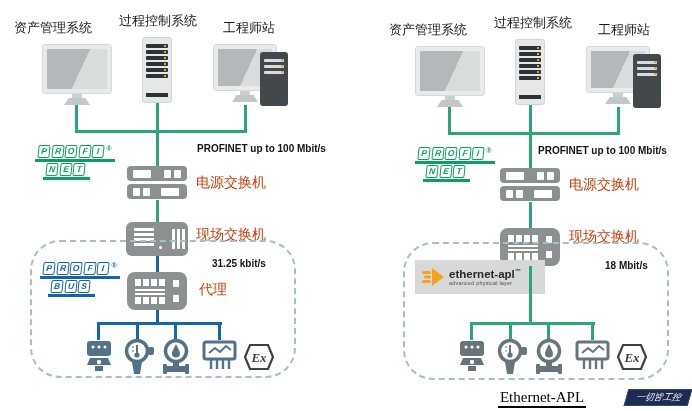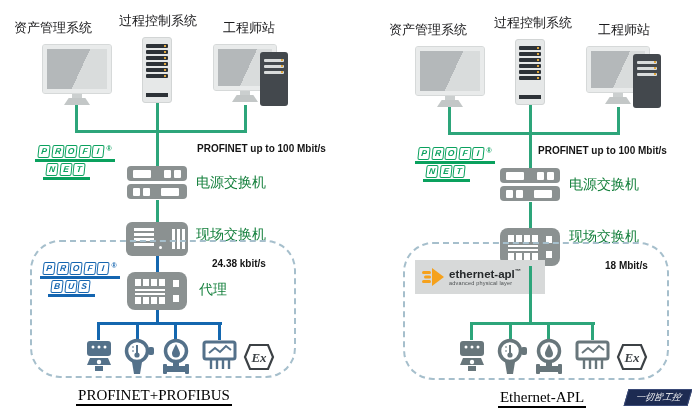--- a/index.html
+++ b/index.html
@@ -4,21 +4,21 @@
 <style>
   html,body{margin:0;padding:0;background:#fff;}
   .canvas{position:relative;width:692px;height:411px;background:#ffffff;
           font-family:"Liberation Sans",sans-serif;overflow:hidden;}
   .panel{position:absolute;top:0;width:346px;height:411px;}
   #panel-left{left:2px;}
   #panel-right{left:375px;}
 
   
   .syslabel{position:absolute;font-size:13px;color:#1b1b1d;white-space:nowrap;}
-  .devlabel{position:absolute;font-size:14px;color:#15803d;white-space:nowrap;}
+  .devlabel{position:absolute;font-size:14px;color:#c2410c;white-space:nowrap;}
   .speed{position:absolute;font-size:10px;font-weight:bold;color:#141414;white-space:nowrap;}
   .caption{position:absolute;font-family:"Liberation Serif",serif;font-size:15px;color:#000;
            text-align:center;}
   .caption span{border-bottom:2px solid #000;padding:0 2px 1px 2px;}
 
   
   .vl{position:absolute;width:3px;}
   .hl{position:absolute;height:3px;}
   .green{background:#2da57a;}
   .blue{background:#1467af;}
@@ -168,21 +168,21 @@
         <i class="vent" style="top:21px;"></i>
       <i class="vdot"></i>
       <i class="vb" style="left:46px;"></i>
         <i class="vb" style="left:51px;"></i>
         <i class="vb" style="left:56px;"></i>
     </div>
     <div class="devlabel" style="left:194px;top:226px;">现场交换机</div>
 
     <div class="segment" style="left:28px;top:240px;width:262px;height:134px;"></div>
 
-    <div class="speed" style="left:210px;top:258px;">24.38 kbit/s</div>
+    <div class="speed" style="left:210px;top:258px;">31.25 kbit/s</div>
 
     <div class="blogo" style="left:38px;top:262px;">
       <div class="lrow b">
         <span class="tile b">P</span>
         <span class="tile b">R</span>
         <span class="tile b">O</span>
         <span class="tile b">F</span>
         <span class="tile b">I</span>
         <span class="reg b">®</span>
       </div>
@@ -260,23 +260,20 @@
         <line x1="27" y1="19" x2="27" y2="29" stroke="currentColor" stroke-width="2.4"></line>
       </svg>
     </div>
     <div class="dev" style="left:241px;top:343px;">
       <svg width="32" height="28" viewBox="0 0 32 28">
         <polygon points="7,2 25,2 30,14 25,26 7,26 2,14" fill="#fff" stroke="#3c4145" stroke-width="2.2"></polygon>
         <text x="16" y="19" text-anchor="middle" font-family="Liberation Serif,serif" font-style="italic" font-weight="bold" font-size="13" fill="#3c4145">Ex</text>
       </svg>
     </div>
 
-    <div class="caption" style="left:52px;top:387px;width:200px;">
-      <span>PROFINET+PROFIBUS</span>
-    </div>
   </div>
 
   <div class="panel" id="panel-right">
 
     <div class="syslabel" style="left:14px;top:21px;">资产管理系统</div>
     <div class="syslabel" style="left:119px;top:14px;">过程控制系统</div>
     <div class="syslabel" style="left:223px;top:21px;">工程师站</div>
 
     <div class="vl green" style="left:73px;top:105px;height:30px;"></div>
     <div class="vl green" style="left:154px;top:105px;height:64px;"></div>

